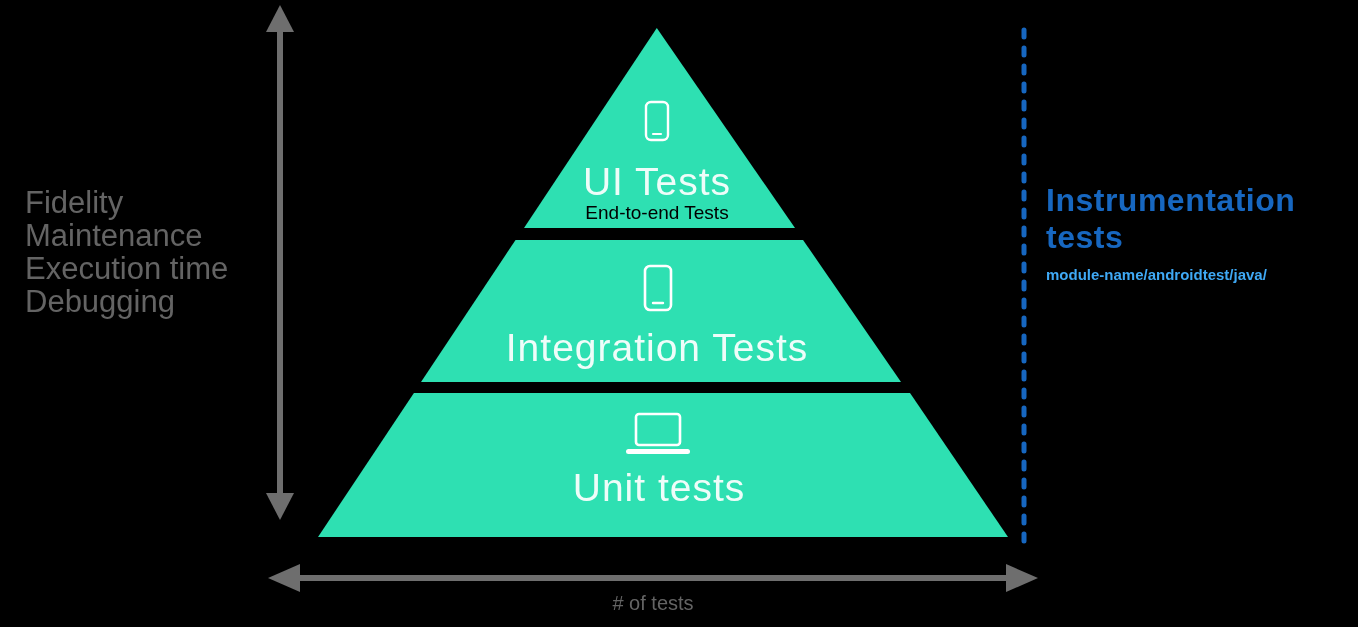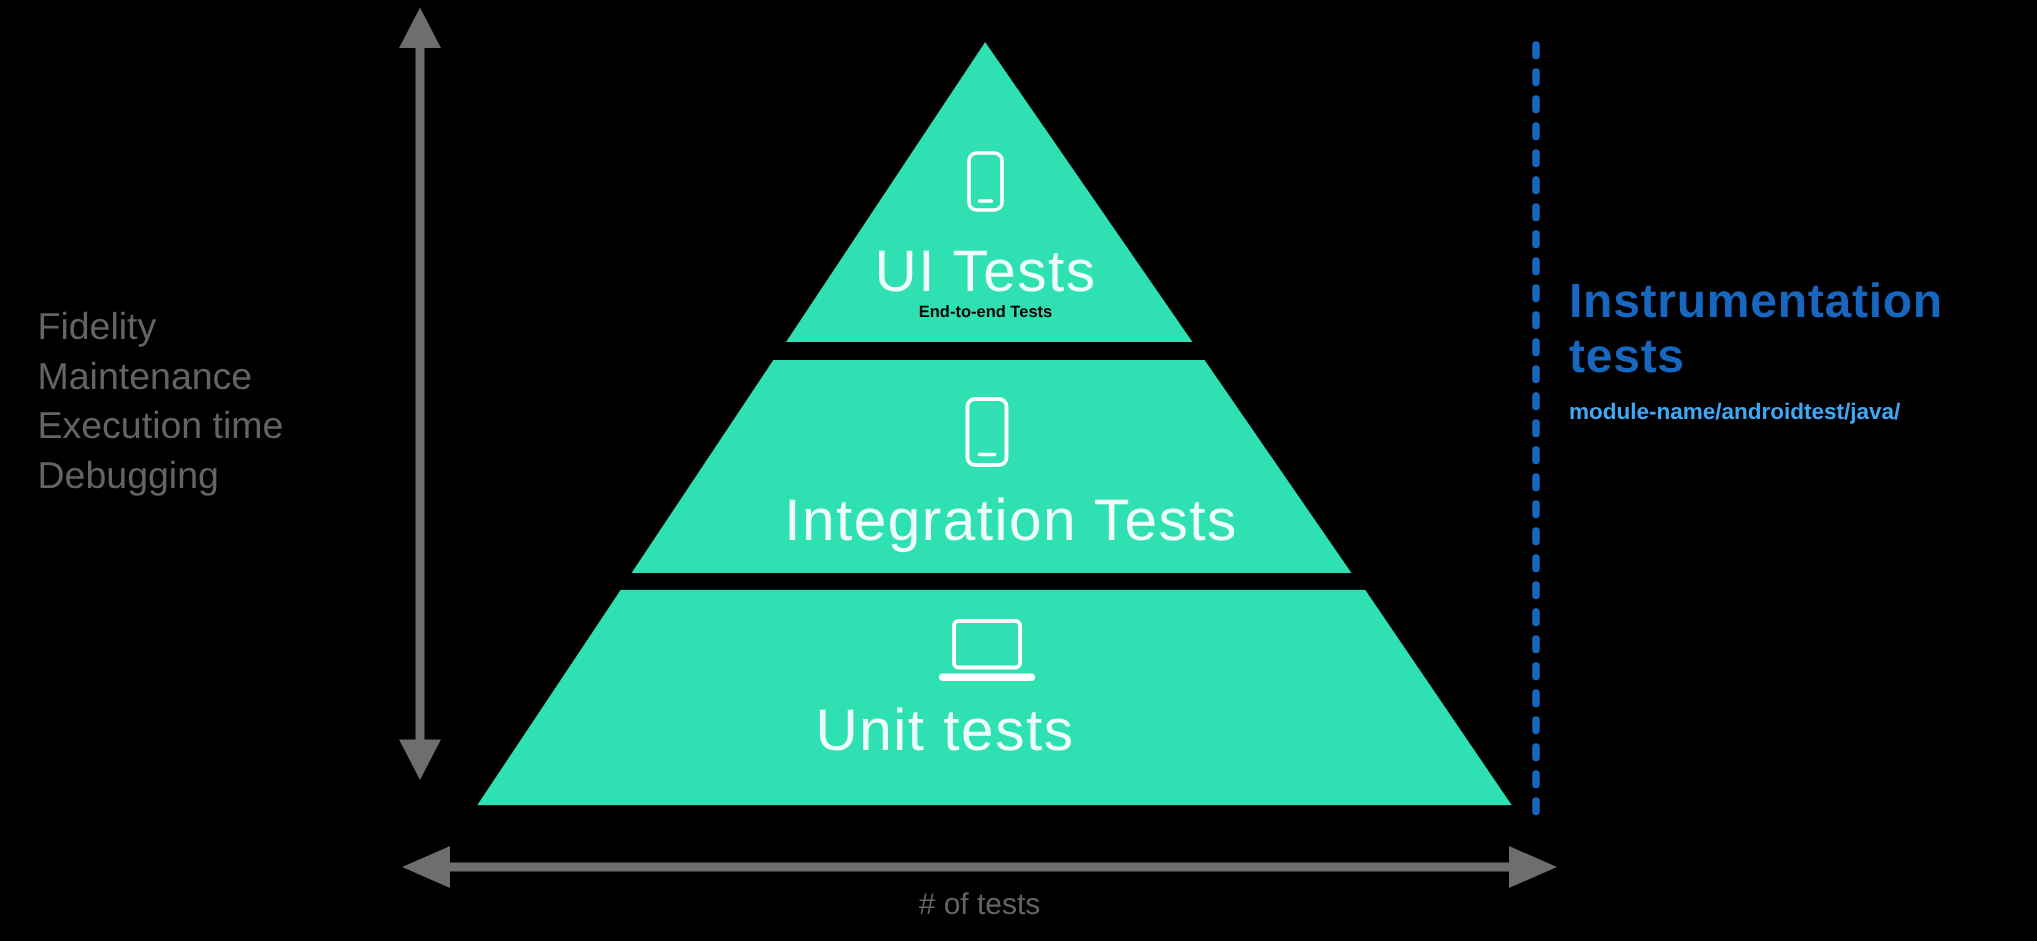--- a/index.html
+++ b/index.html
@@ -29,33 +29,33 @@
     text-align: center;
     color: rgba(255,255,255,0.92);
     font-size: 39px;
     letter-spacing: 1px;
   }
   .tier-sublabel {
     position: absolute;
     width: 320px;
     text-align: center;
     color: #000;
-    font-weight: bold;
-    font-size: 11px;
+    font-weight: normal;
+    font-size: 19px;
   }
 
   .icon { position: absolute; }
 
   
   .left-labels {
     position: absolute;
     left: 25px;
-    top: 202px;
+    top: 186px;
     line-height: 33px;
-    font-size: 25px;
+    font-size: 31px;
     color: var(--graytext, #646464);
   }
 
   
   .v-arrow { position: absolute; left: 258px; top: 5px; }
   .h-arrow { position: absolute; left: 268px; top: 558px; }
 
   .bottom-label {
     position: absolute;
     left: 503px;
@@ -111,27 +111,27 @@
     <rect x="2" y="2" width="22" height="38" rx="5" fill="none" stroke="#ffffff" stroke-width="2.4"></rect>
     <line x1="9" y1="34" x2="17" y2="34" stroke="#ffffff" stroke-width="2.2" stroke-linecap="round"></line>
   </svg>
   <div class="tier-label" style="left:497px; top:160px;">UI Tests</div>
   <div class="tier-sublabel" style="left:497px; top:202px;">End-to-end Tests</div>
 
   <svg class="icon" style="left:643px; top:264px;" width="30" height="48" viewBox="0 0 30 48">
     <rect x="2" y="2" width="26" height="44" rx="5" fill="none" stroke="#ffffff" stroke-width="2.6"></rect>
     <line x1="10" y1="39" x2="20" y2="39" stroke="#ffffff" stroke-width="2.4" stroke-linecap="round"></line>
   </svg>
-  <div class="tier-label" style="left:514px; top:326px;">Integration Tests</div>
+  <div class="tier-label" style="left:497px; top:326px;">Integration Tests</div>
 
   <svg class="icon" style="left:624px; top:412px;" width="68" height="44" viewBox="0 0 68 44">
     <rect x="12" y="2" width="44" height="31" rx="3" fill="none" stroke="#ffffff" stroke-width="2.6"></rect>
     <rect x="2" y="37" width="64" height="5" rx="2.5" fill="#ffffff"></rect>
   </svg>
-  <div class="tier-label" style="left:470px; top:466px;">Unit tests</div>
+  <div class="tier-label" style="left:499px; top:466px;">Unit tests</div>
 
   <svg class="h-arrow" width="770" height="40" viewBox="0 0 770 40">
     <polygon points="0,20 32,6 32,34" fill="#6e6e6e"></polygon>
     <rect x="26" y="17" width="718" height="6" fill="#6e6e6e"></rect>
     <polygon points="770,20 738,6 738,34" fill="#6e6e6e"></polygon>
   </svg>
   <div class="bottom-label"># of tests</div>
 
   <svg class="dashed-line" width="12" height="522" viewBox="0 0 12 522">
     <line x1="6" y1="4" x2="6" y2="518" stroke="#1767c0" stroke-width="5" stroke-dasharray="7 11" stroke-linecap="round"></line>

